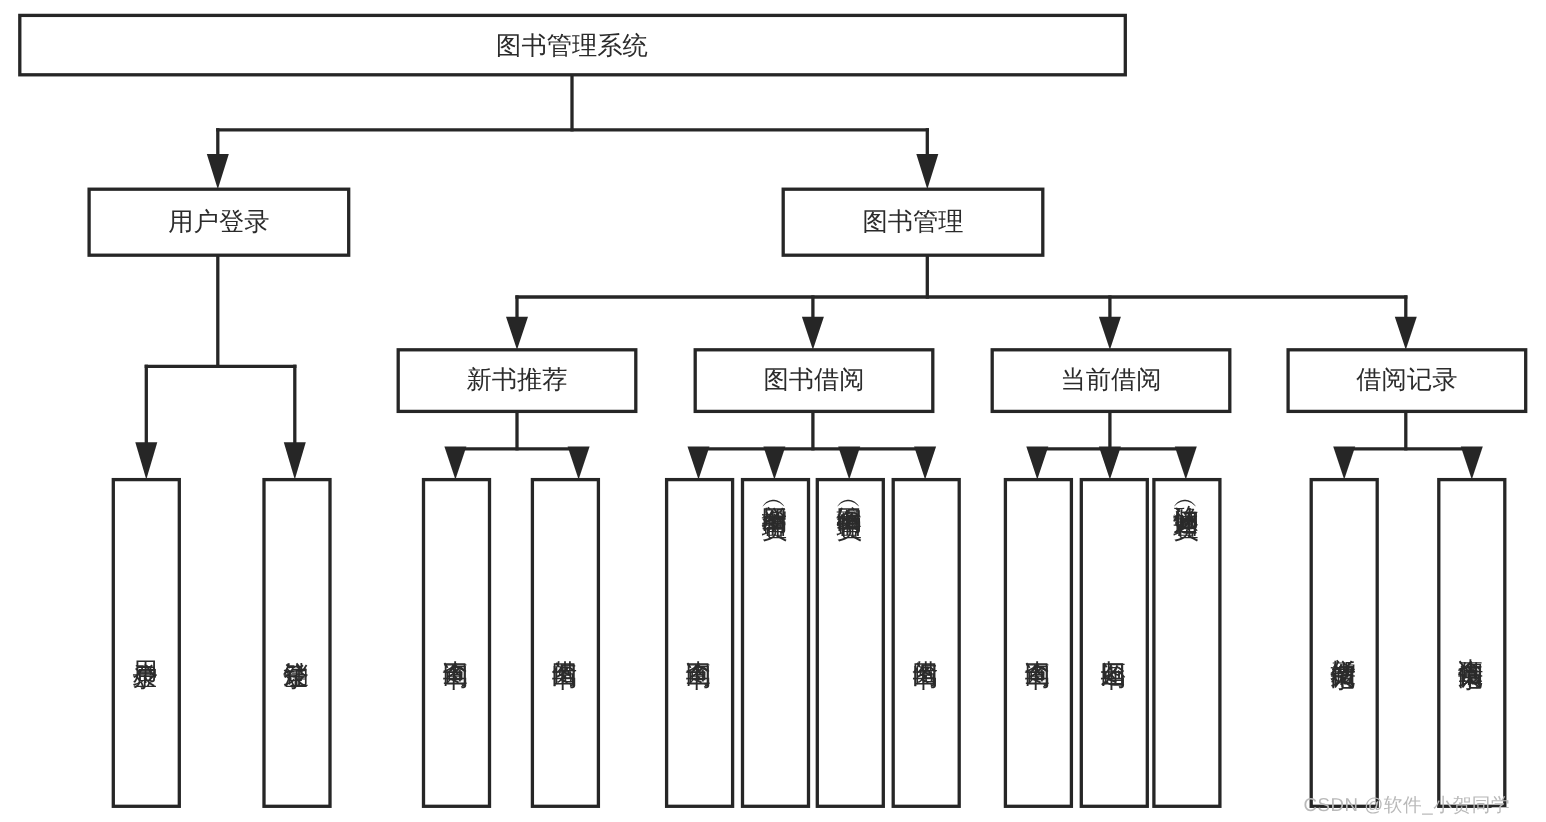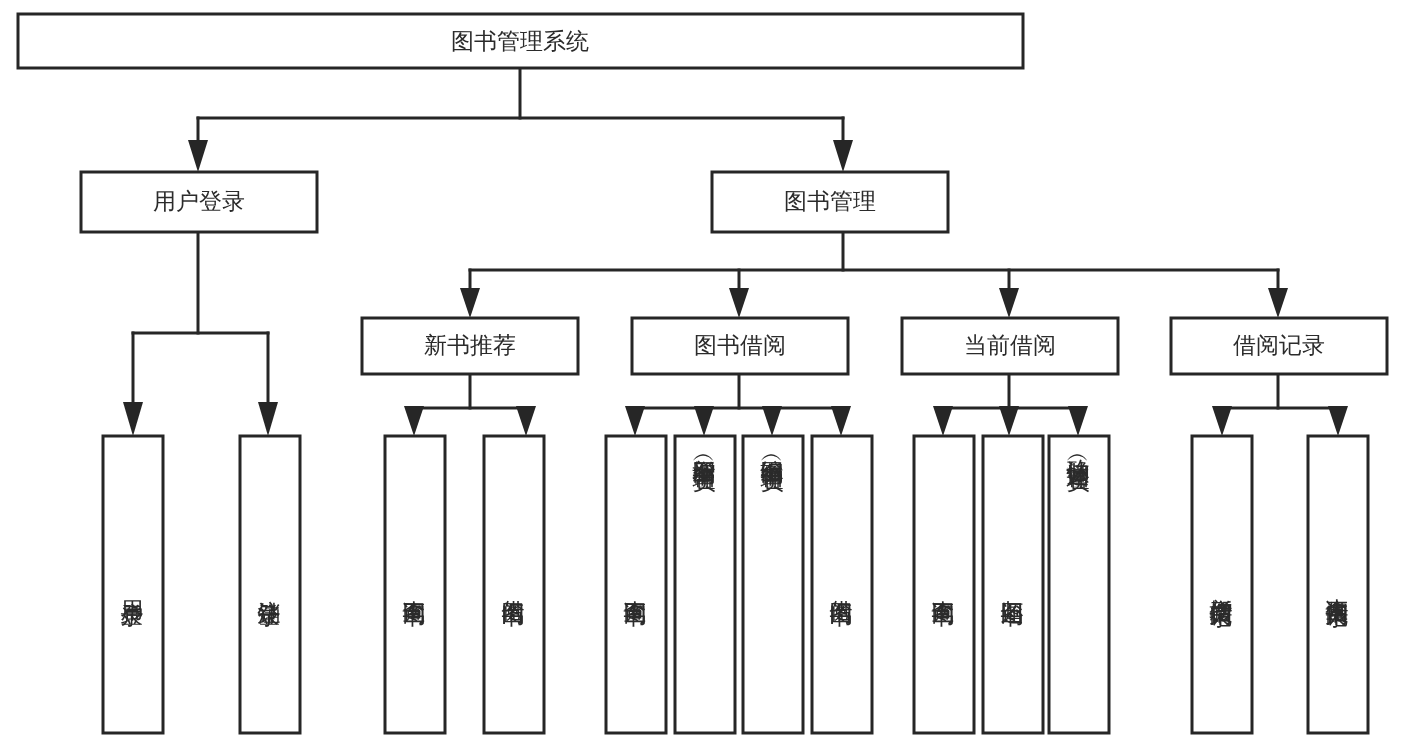--- a/index.html
+++ b/index.html
@@ -226,13 +226,14 @@
     <span class="vlabel">确认归还（管理员）</span>
   </div>
 
   <div class="vlabel-wrap" style="left:1192px; top:436px; width:60px; height:297px;">
     <span class="vlabel">新增借阅记录</span>
   </div>
   <div class="vlabel-wrap" style="left:1308px; top:436px; width:60px; height:297px;">
     <span class="vlabel">查询借阅记录</span>
   </div>
 
+  <div class="watermark">CSDN @软件_小贺同学</div>
 </div>
 
 </body></html>

